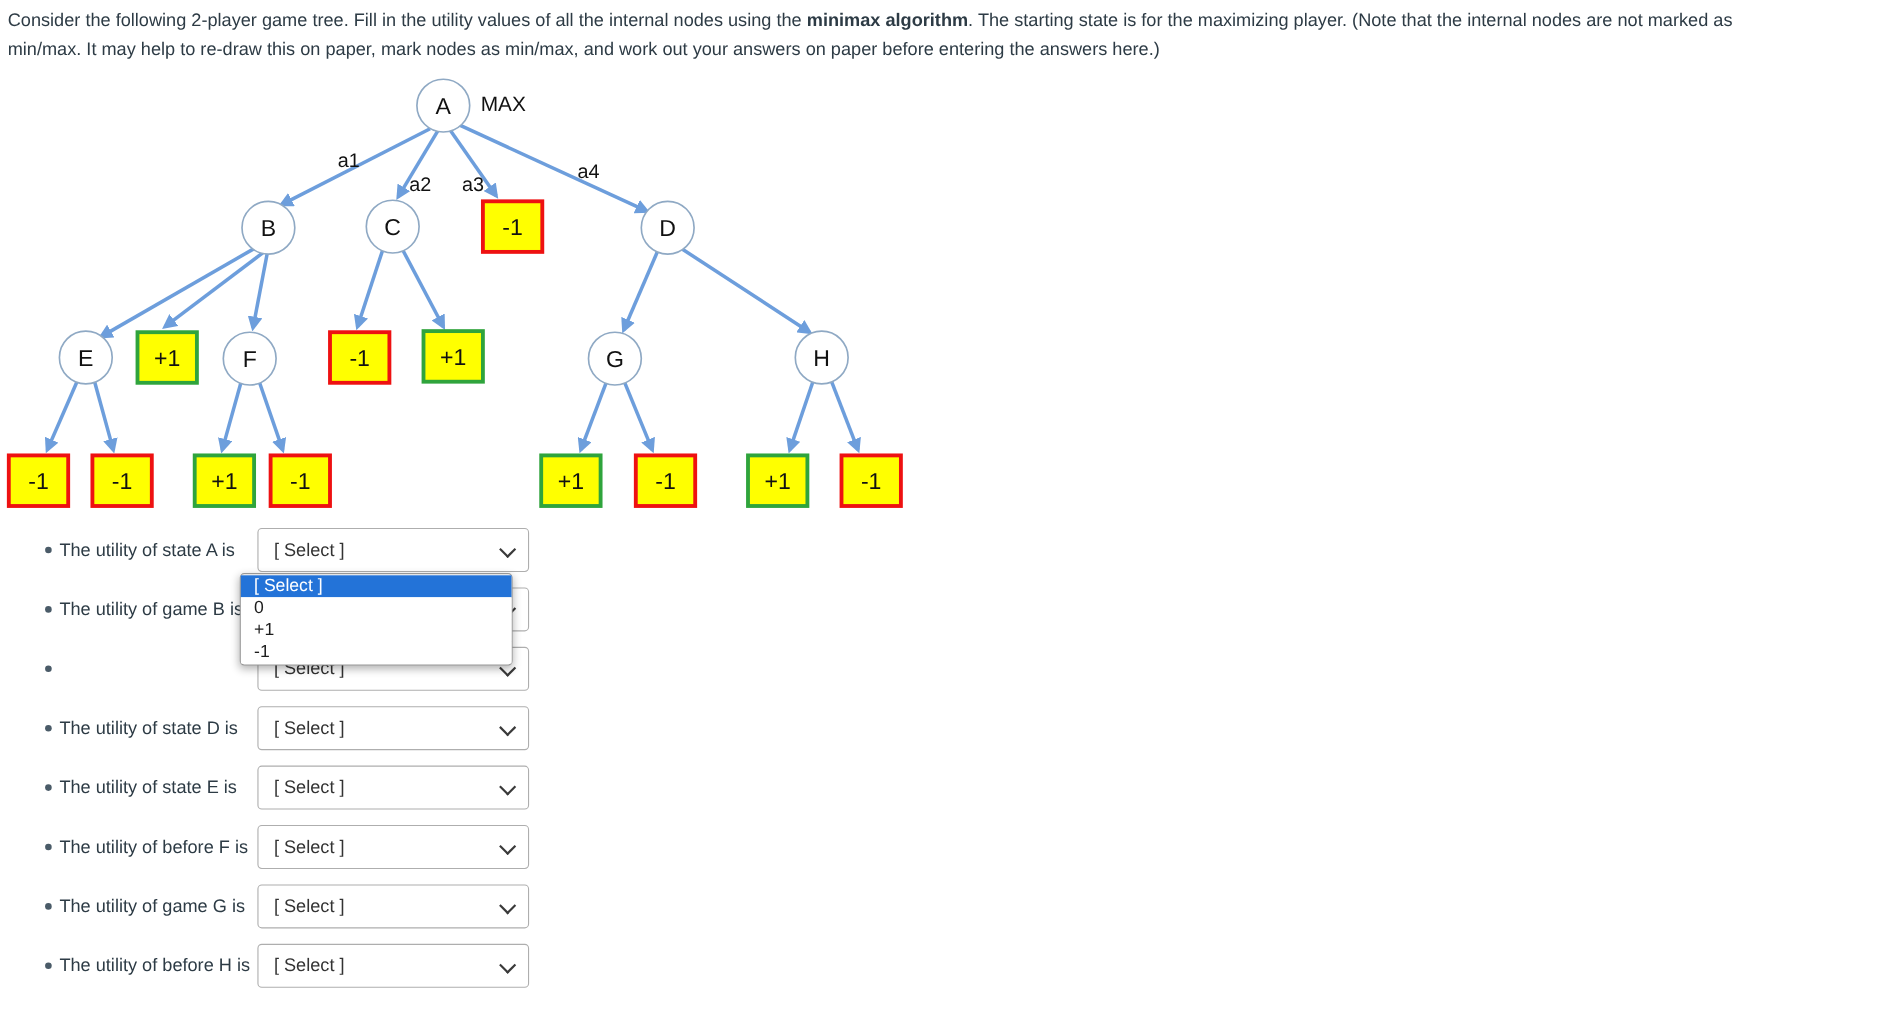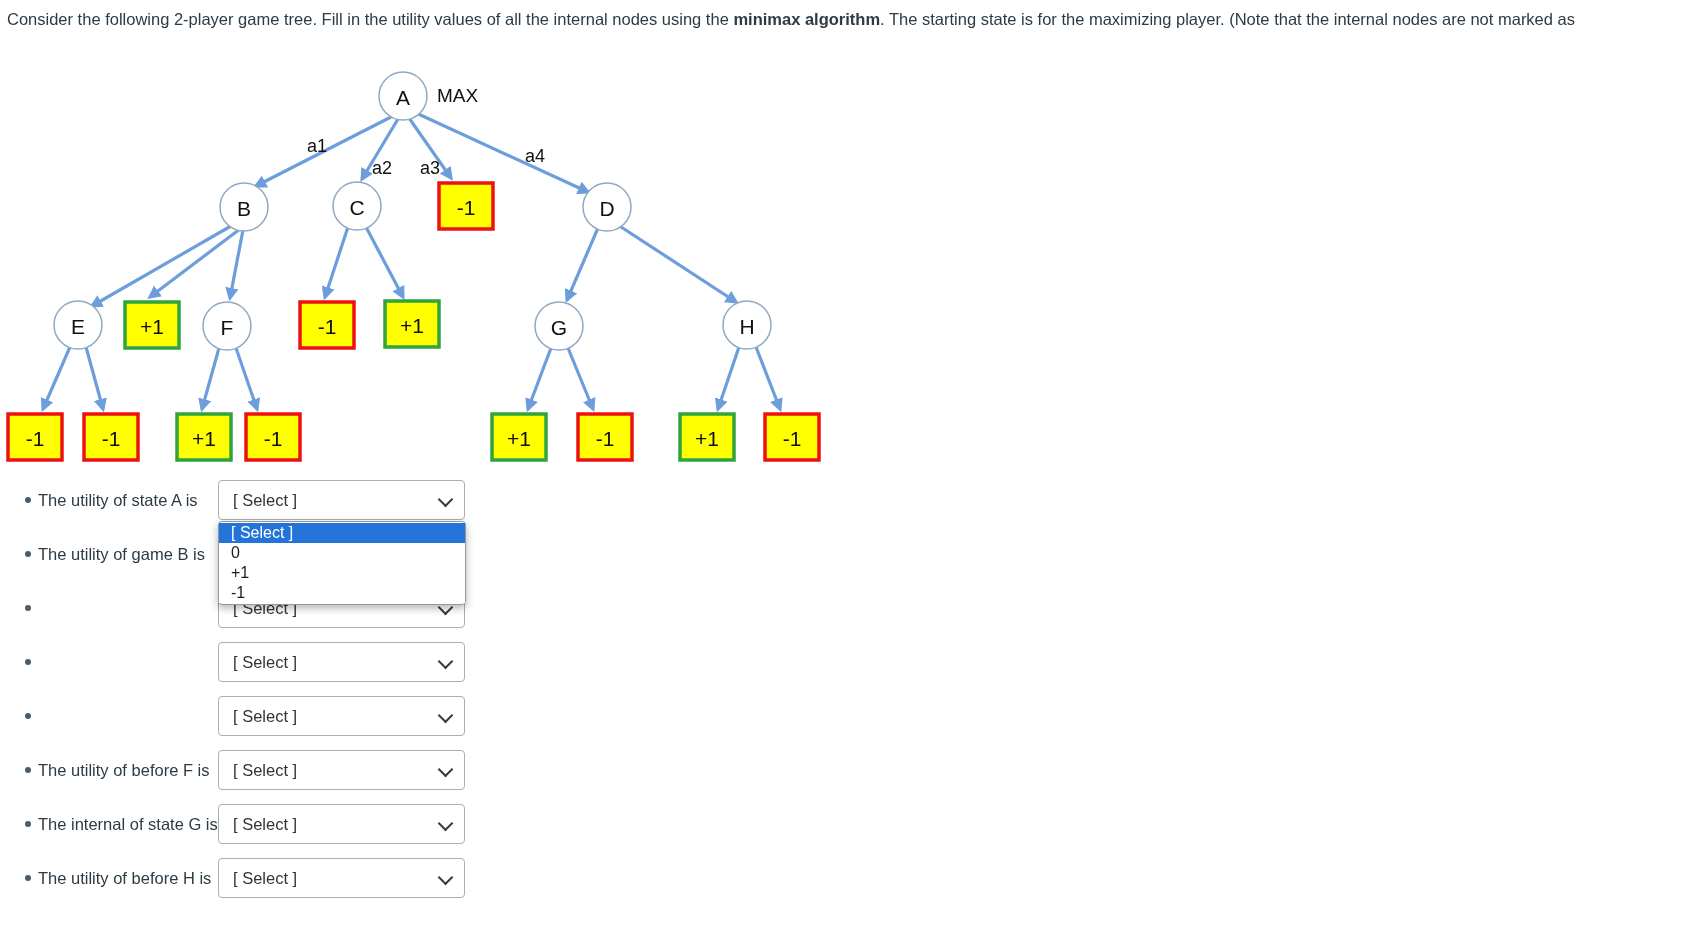--- a/index.html
+++ b/index.html
@@ -5,21 +5,21 @@
   html,body{margin:0;padding:0;background:#fff;}
   .page{position:relative;width:1706px;height:927px;background:#fff;overflow:hidden;
         font-family:"Liberation Sans",sans-serif;color:#2d3b45;}
   
   .instructions{position:absolute;top:6px;left:7px;width:1699px;font-size:16.5px;line-height:26px;color:#2d3b45;}
   .instructions .ln{white-space:nowrap;}
   .instructions b{font-weight:700;}
   
   #tree-svg{position:absolute;left:0;top:0;}
   
-  #questions{position:absolute;left:0;top:480px;width:700px;}
+  #questions{position:absolute;left:16px;top:480px;width:700px;}
   .q-row{position:relative;height:40px;margin-bottom:14px;}
   .bullet{position:absolute;left:25px;top:17px;width:6px;height:6px;border-radius:50%;background:#4a5b68;}
   .q-label{position:absolute;left:38px;top:0;line-height:40px;font-size:16.5px;color:#2d3b45;}
   .select{position:absolute;left:218px;top:0;width:247px;height:40px;background:#fff;
           border:1px solid #aeaeae;border-radius:4px;box-sizing:border-box;cursor:pointer;}
   .sel-text{position:absolute;left:14px;top:0;line-height:38px;font-size:16.5px;color:#333;}
   .chev{position:absolute;right:13px;top:13px;width:9px;height:9px;
         border-right:2px solid #3a3a3a;border-bottom:2px solid #3a3a3a;transform:rotate(45deg);}
   
   #dropdown{position:absolute;left:218px;top:521px;width:248px;background:#fff;z-index:10;
@@ -28,20 +28,21 @@
   .opt{height:20px;line-height:20px;font-size:16px;padding-left:12px;color:#1d1d1d;background:#fff;cursor:pointer;}
   .opt.hl{background:var(--hl,#2373d8);color:#fff;}
 </style>
 </head>
 <body>
 
 <div class="page">
 
   <div class="instructions">
     <div class="ln"><span>Consider the following 2-player game tree. Fill in the utility values of all the internal nodes using the </span><b>minimax algorithm</b><span>. The starting state is for the maximizing player. (Note that the internal nodes are not marked as</span></div>
+    <div class="ln">min/max. It may help to re-draw this on paper, mark nodes as min/max, and work out your answers on paper before entering the answers here.)</div>
   </div>
 
   <svg id="tree-svg" width="860" height="475">
     <defs>
       <marker id="arrow" viewBox="0 0 10 10" refX="7.5" refY="5" markerWidth="4.2" markerHeight="4.2" orient="auto-start-reverse">
         <path d="M0,0 L10,5 L0,10 z" fill="#6d9edc"></path>
       </marker>
     </defs>
     <g id="tree-edges">
         <line x1="391" y1="117" x2="256" y2="186" stroke="#6d9edc" stroke-width="3.2" marker-end="url(#arrow)"></line>
@@ -135,46 +136,48 @@
     <div class="q-row">
       <span class="bullet"></span>
       <span class="select">
         <span class="sel-text">[ Select ]</span>
         <span class="chev"></span>
       </span>
     </div>
 
     <div class="q-row">
       <span class="bullet"></span>
+      <span class="q-label">The utility of state D is</span>
       <span class="select">
         <span class="sel-text">[ Select ]</span>
         <span class="chev"></span>
       </span>
     </div>
 
     <div class="q-row">
       <span class="bullet"></span>
+      <span class="q-label">The utility of state E is</span>
       <span class="select">
         <span class="sel-text">[ Select ]</span>
         <span class="chev"></span>
       </span>
     </div>
 
     <div class="q-row">
       <span class="bullet"></span>
       <span class="q-label">The utility of before F is</span>
       <span class="select">
         <span class="sel-text">[ Select ]</span>
         <span class="chev"></span>
       </span>
     </div>
 
     <div class="q-row">
       <span class="bullet"></span>
-      <span class="q-label">The internal of state G is</span>
+      <span class="q-label">The utility of game G is</span>
       <span class="select">
         <span class="sel-text">[ Select ]</span>
         <span class="chev"></span>
       </span>
     </div>
 
     <div class="q-row">
       <span class="bullet"></span>
       <span class="q-label">The utility of before H is</span>
       <span class="select">

